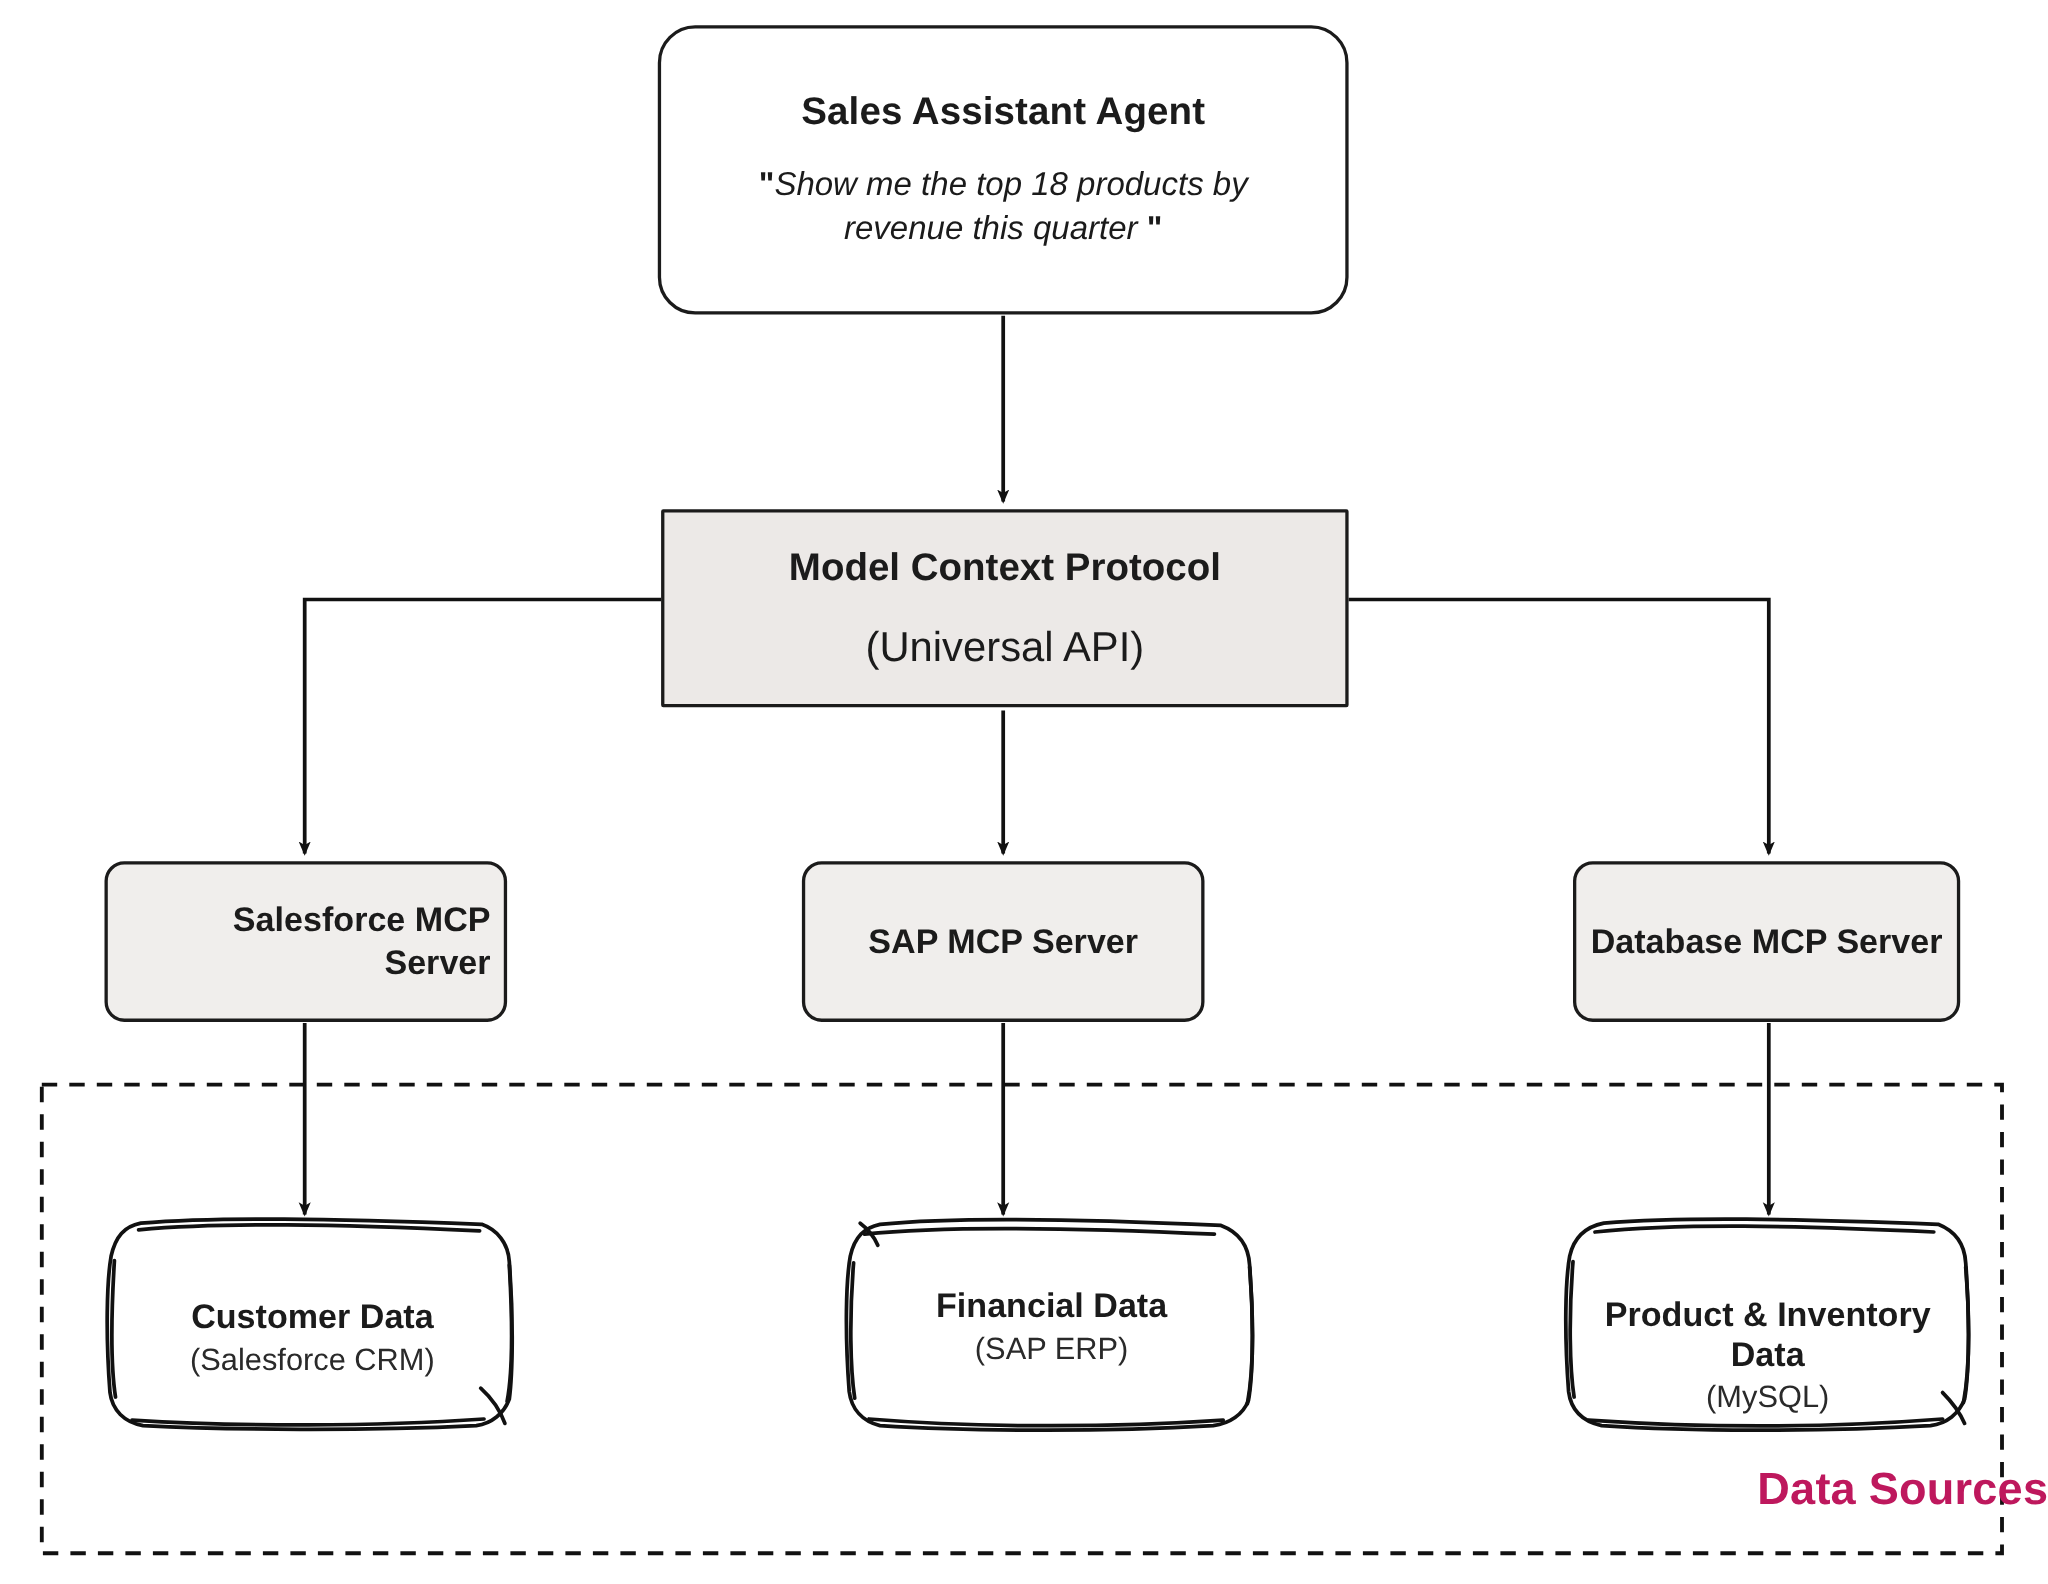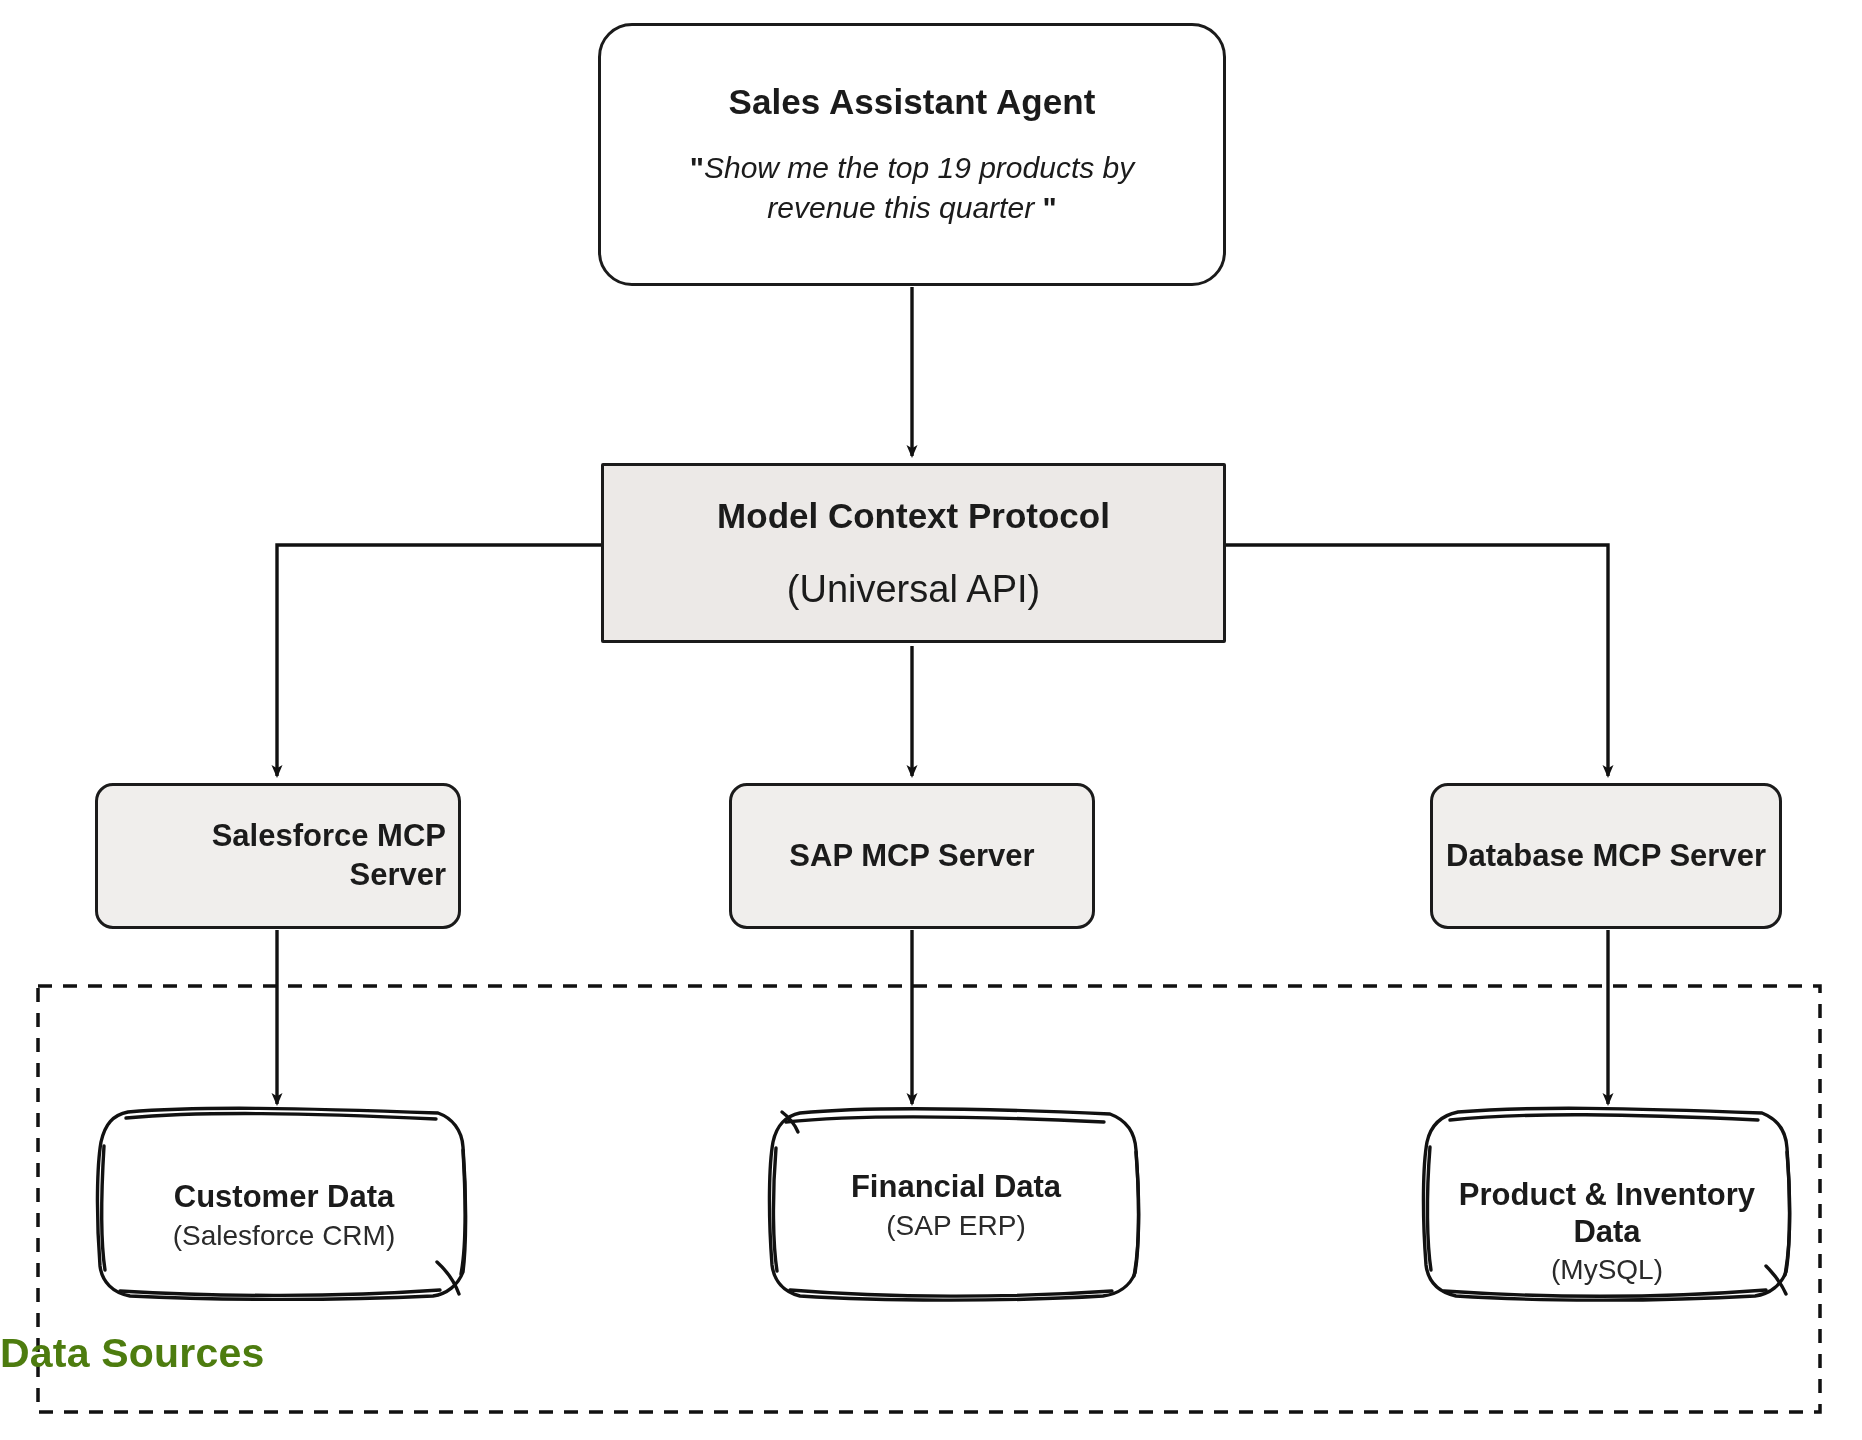--- a/index.html
+++ b/index.html
@@ -124,24 +124,24 @@
   #ds-customer  { left: 98px;  top: 1110px; width: 372px; height: 210px; }
   #ds-financial { left: 770px; top: 1110px; width: 372px; height: 190px; }
   #ds-product   { left: 1428px;top: 1110px; width: 358px; height: 242px; }
 
   
   #group-label {
     position: absolute;
     left: 0;
     top: 1330px;
     width: 1862px;
-    text-align: left;
+    text-align: right;
     font-size: 41px;
     font-weight: bold;
-    color: #4d7c0f;
+    color: #be185d;
     letter-spacing: 0.2px;
   }
 </style>
 </head>
 <body>
 
 <div id="canvas">
 
   <svg class="layer" viewBox="0 0 1862 1440">
     <defs>
@@ -196,21 +196,21 @@
       <path d="M1450,1120 C1528,1112 1630,1114 1758,1120"></path>
       <path d="M1430,1147 C1426,1197 1427,1244 1431,1270"></path>
       <path d="M1787,1152 C1791,1203 1790,1248 1785,1275"></path>
       <path d="M1444,1291 C1548,1298 1662,1298 1766,1290"></path>
       <path d="M1766,1266 C1776,1276 1782,1285 1786,1294"></path>
     </g>
   </svg>
 
   <div class="node" id="agent-node">
     <div class="title">Sales Assistant Agent</div>
-    <div class="quote"><span class="qmark">"</span><span>Show me the top 19 products by revenue this quarter</span> <span class="qmark">"</span></div>
+    <div class="quote"><span class="qmark">"</span><span>Show me the top 18 products by revenue this quarter</span> <span class="qmark">"</span></div>
   </div>
 
   <div class="node" id="mcp-node">
     <div class="title">Model Context Protocol</div>
     <div class="sub">(Universal API)</div>
   </div>
 
   <div class="node server-node" id="server-salesforce">
     <div class="title">Salesforce MCP Server</div>
   </div>

